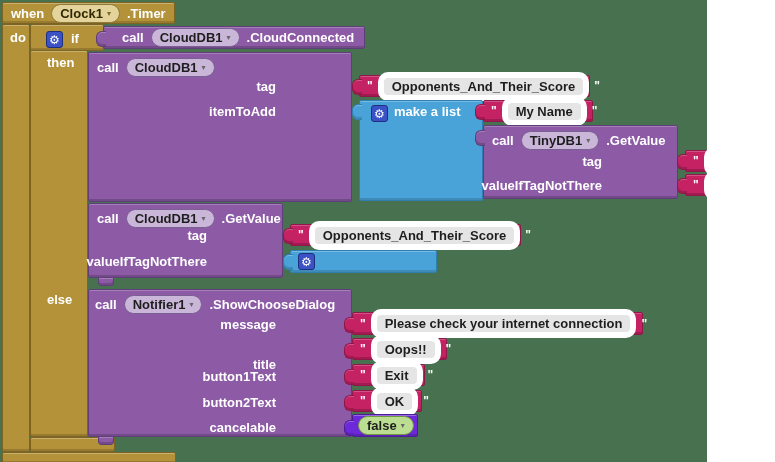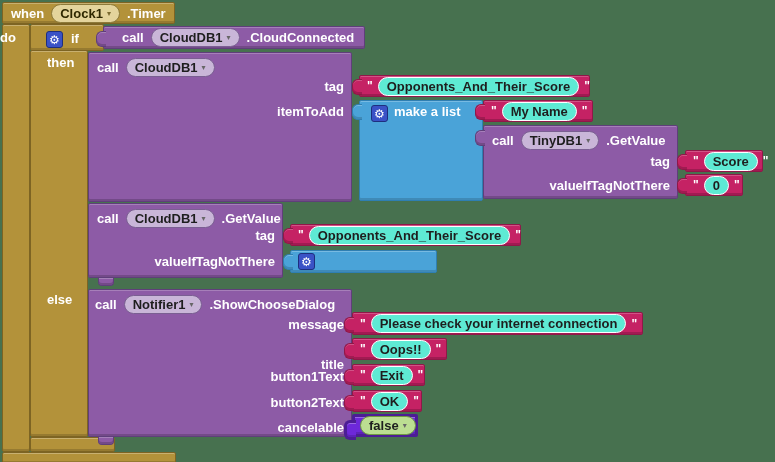--- a/index.html
+++ b/index.html
@@ -1,47 +1,47 @@
 <!DOCTYPE html>
 <html><head>
 <meta charset="utf-8">
 <style>
   html,body{margin:0;padding:0;}
   #canvas{
-    position:relative;width:775px;height:462px;overflow:hidden;
+    position:relative;width:707px;height:462px;overflow:hidden;
     background:#47714F;
     font-family:"Liberation Sans","DejaVu Sans",sans-serif;
     font-size:13px;font-weight:bold;color:#fff;
   }
   .abs{position:absolute;}
   
   .gold{background:#B3923A;border:1px solid #7d6423;
         box-shadow:inset 0 1px 0 rgba(255,255,255,.28),inset 0 -2px 0 rgba(0,0,0,.16);}
   .purple{background:#8D5BA6;border:1px solid #5f3f7a;
         box-shadow:inset 0 1px 0 rgba(255,255,255,.22),inset 0 -2px 0 rgba(0,0,0,.18);}
   .crimson{background:#C52264;border:1px solid #8f1848;
         box-shadow:inset 0 1px 0 rgba(255,255,255,.22),inset 0 -2px 0 rgba(0,0,0,.18);}
   .blue{background:#4AA3D8;border:1px solid #2f7fb2;
         box-shadow:inset 0 1px 0 rgba(255,255,255,.25),inset 0 -2px 0 rgba(0,0,0,.15);}
-  .green{background:#6d28d9;border:3px solid #4c1d95;
+  .green{background:#6d28d9;border:1px solid #4c1d95;
         box-shadow:inset 0 1px 0 rgba(255,255,255,.3),inset 0 -2px 0 rgba(0,0,0,.15);}
   .block{border-radius:2px;box-sizing:border-box;}
   
   .bump{width:9px;height:14px;border-radius:6px 0 0 6px;border-right:none !important;z-index:3;}
   .tab{width:14px;height:7px;border-radius:0 0 4px 4px;border-top:none !important;z-index:1;}
   
   .row{display:flex;align-items:center;gap:7px;white-space:nowrap;}
   .lbl{color:#fff;white-space:nowrap;}
   .rlbl{position:absolute;color:#fff;white-space:nowrap;}
   .q{color:#fff;font-size:12px;}
   .pill{display:inline-flex;border-radius:10px;
         padding:1px 8px;color:#1e1e1e;white-space:nowrap;line-height:15px;}
   .pill-tan{background:#E4D49C;border:1px solid #8d7a3a;color:#2f2800;}
   .pill-lav{background:#C9B6D8;border:1px solid #7a5f92;}
-  .pill-pink{background:#5eead4;border:1px solid #ffffff;}
+  .pill-pink{background:#e5e5e5;border:6px solid #ffffff;}
   .pill-grn{background:#BCDE92;border:1px solid #6f9c40;}
   .arr{font-size:8px;color:#666;margin-left:4px;}
   .arr-tan{color:#7a6a30;}
   .gear{width:15px;height:15px;background:#3A52C6;border:1px solid #1E2F7E;border-radius:3px;
         display:inline-flex;align-items:center;justify-content:center;
         color:#fff;font-size:12px;line-height:1;flex:0 0 auto;}
 </style>
 </head>
 <body>
 
@@ -52,21 +52,21 @@
       <span class="lbl">when</span>
       <span class="pill pill-tan">
           <span>Clock1</span>
           <span class="arr arr-tan">▾</span>
         </span>
       <span class="lbl">.Timer</span>
     </div>
   </div>
   <div class="abs gold block" style="left:2px;top:24px;width:28px;height:428px;"></div>
   <div class="abs gold block" style="left:2px;top:452px;width:174px;height:12px;"></div>
-  <span class="rlbl" style="left:0;top:30px;">do</span>
+  <span class="rlbl" style="left:10px;top:30px;">do</span>
 
   <div class="abs gold block" style="left:30px;top:24px;width:74px;height:27px;"></div>
   <div class="abs gold block" style="left:30px;top:50px;width:58px;height:387px;"></div>
   <div class="abs gold block" style="left:30px;top:437px;width:85px;height:15px;"></div>
   <span class="abs gear" style="left:46px;top:31px;">⚙</span>
   <span class="rlbl" style="left:71px;top:31px;">if</span>
   <span class="rlbl" style="left:47px;top:55px;">then</span>
   <span class="rlbl" style="left:47px;top:292px;">else</span>
 
   <i class="abs bump purple" style="left:96px;top:31px;"></i>

